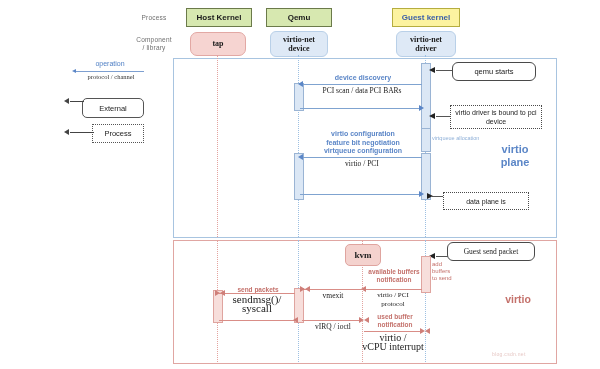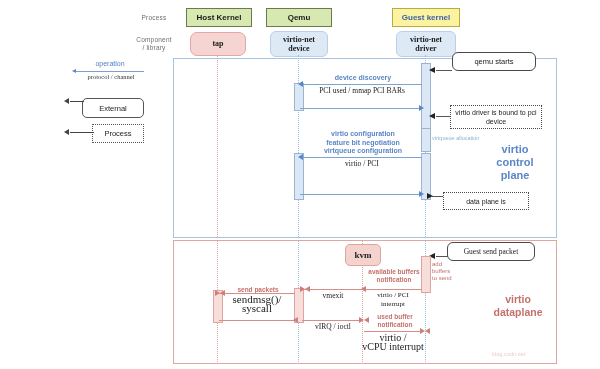--- a/index.html
+++ b/index.html
@@ -112,25 +112,25 @@
 <div class="abs ll-blue" style="left:298px;top:55px;height:182px;"></div>
 <div class="abs ll-blue" style="left:425px;top:55px;height:182px;"></div>
 
 <div class="abs act-blue" style="left:421px;top:63px;width:8px;height:68px;"></div>
 
 <div class="abs act-blue" style="left:294px;top:83px;width:8px;height:26px;"></div>
 
 <div class="abs t-blue" style="left:300px;top:74px;width:126px;">device discovery</div>
 <div class="abs msg-line-blue" style="left:300px;top:84px;width:122px;"></div>
 <div class="abs ah-l-blue" style="left:298px;top:81px;"></div>
-<div class="abs t-dark" style="left:298px;top:86px;width:128px;">PCI used / mmap PCI BARs</div>
+<div class="abs t-dark" style="left:298px;top:86px;width:128px;">PCI scan / data PCI BARs</div>
 <div class="abs msg-line-blue" style="left:300px;top:108px;width:122px;"></div>
 <div class="abs ah-r-blue" style="left:419px;top:105px;"></div>
 
-<div class="abs note-round" style="left:452px;top:52px;width:82px;height:17px;text-align:center;">qemu starts</div>
+<div class="abs note-round" style="left:452px;top:62px;width:82px;height:17px;text-align:center;">qemu starts</div>
 <div class="abs msg-line-dark" style="left:436px;top:70px;width:16px;"></div>
 <div class="abs ah-l-dark" style="left:429px;top:67px;"></div>
 
 <div class="abs note-dotted" style="left:450px;top:105px;width:86px;height:22px;padding:0 2px;">virtio driver is bound to pci device</div>
 <div class="abs msg-line-dark" style="left:436px;top:116px;width:14px;"></div>
 <div class="abs ah-l-dark" style="left:429px;top:113px;"></div>
 
 <div class="abs act-blue" style="left:421px;top:128px;width:8px;height:22px;"></div>
 <div class="abs t-blue-thin" style="left:432px;top:135px;width:70px;text-align:left;">virtqueue allocation</div>
 
@@ -146,21 +146,20 @@
 <div class="abs t-dark" style="left:300px;top:159px;width:124px;">virtio / PCI</div>
 <div class="abs msg-line-blue" style="left:300px;top:194px;width:122px;"></div>
 <div class="abs ah-r-blue" style="left:419px;top:191px;"></div>
 
 <div class="abs note-dotted" style="left:443px;top:192px;width:84px;height:16px;">data plane is</div>
 <div class="abs msg-line-dark" style="left:432px;top:196px;width:11px;"></div>
 <div class="abs ah-r-dark" style="left:427px;top:193px;width:0;height:0;border-top:3.5px solid transparent;border-bottom:3.5px solid transparent;border-left:6px solid #222;"></div>
 
 <div class="abs plane-blue" style="left:480px;top:143px;width:70px;">
   <div>virtio</div>
-  <div>control</div>
   <div>plane</div>
 </div>
 
 <div class="abs frame-red" style="left:173px;top:240px;width:382px;height:122px;"></div>
 
 <div class="abs ll-red" style="left:217px;top:240px;height:122px;"></div>
 <div class="abs ll-blue" style="left:298px;top:240px;height:122px;"></div>
 <div class="abs ll-red" style="left:362px;top:240px;height:122px;"></div>
 <div class="abs ll-blue" style="left:425px;top:240px;height:122px;"></div>
 
@@ -179,21 +178,21 @@
 </div>
 
 <div class="abs t-red" style="left:364px;top:268px;width:60px;">
   <div>available buffers</div>
   <div>notification</div>
 </div>
 <div class="abs msg-line-red" style="left:364px;top:289px;width:58px;"></div>
 <div class="abs ah-l-red" style="left:361px;top:286px;"></div>
 <div class="abs t-dark" style="left:362px;top:291px;width:62px;font-size:7px;">
   <div>virtio / PCI</div>
-  <div>interrupt</div>
+  <div>protocol</div>
 </div>
 
 <div class="abs act-red" style="left:294px;top:288px;width:8px;height:33px;"></div>
 
 <div class="abs act-red" style="left:213px;top:290px;width:8px;height:31px;"></div>
 
 <div class="abs msg-line-red" style="left:302px;top:289px;width:60px;"></div>
 <div class="abs ah-r-red" style="left:300px;top:286px;width:0;height:0;border-top:3px solid transparent;border-bottom:3px solid transparent;border-right:5px solid #cf7f79;"></div>
 <div class="abs t-dark" style="left:306px;top:291px;width:54px;font-size:7.5px;">vmexit</div>
 
@@ -217,16 +216,15 @@
 </div>
 <div class="abs msg-line-red" style="left:364px;top:331px;width:58px;"></div>
 <div class="abs ah-l-red" style="left:420px;top:328px;width:0;height:0;border-top:3px solid transparent;border-bottom:3px solid transparent;border-left:5px solid #cf7f79;"></div>
 <div class="abs t-dark" style="left:362px;top:333px;width:62px;font-size:10px;">
   <div>virtio /</div>
   <div>vCPU interrupt</div>
 </div>
 
 <div class="abs plane-red" style="left:478px;top:293px;width:80px;">
   <div>virtio</div>
-  <div>dataplane</div>
 </div>
 
 <div class="abs wm" style="left:492px;top:351px;">blog.csdn.net</div>
 
 </body></html>

